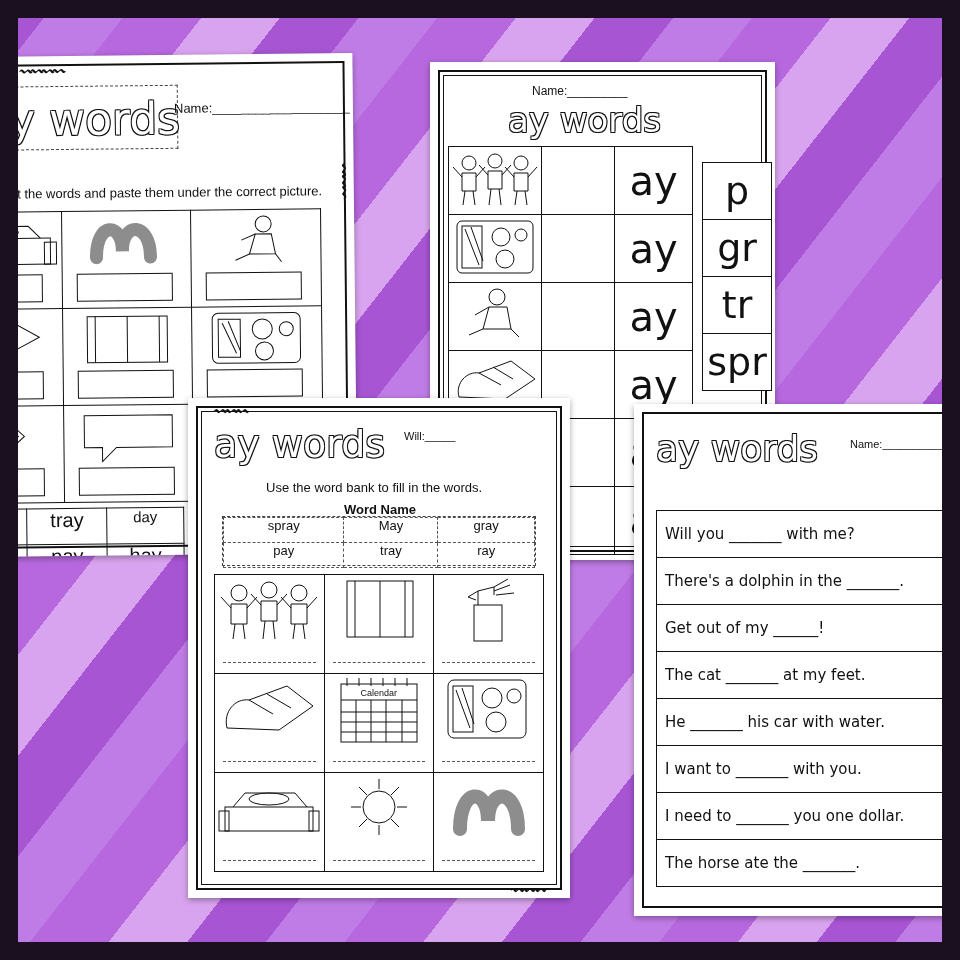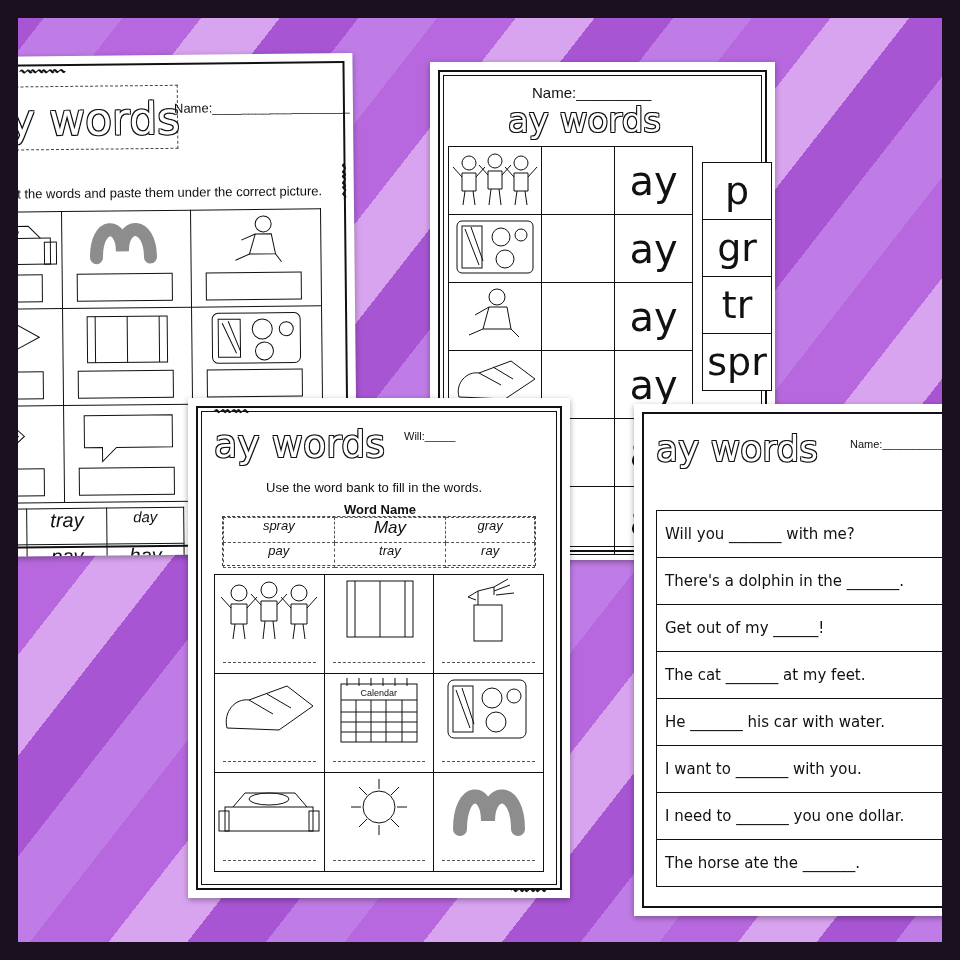--- a/index.html
+++ b/index.html
@@ -55,21 +55,21 @@
   }
   .instr{
     font-family:"Liberation Sans", sans-serif;
     color:#111;
   }
   .cellbox{border:1px solid #111;background:#fff;}
   .gridtable{border-collapse:collapse;width:100%;height:100%;}
   .gridtable td{border:1px solid #111;padding:0;vertical-align:top;}
   .wordcell{
     font-family:"Liberation Sans", sans-serif;
-    text-align:center;color:#111;font-style:italic;
+    text-align:center;color:#111;
   }
   .sentence{
     font-family:"DejaVu Sans", sans-serif;
     color:#111;border-bottom:1px solid #111;
     display:flex;align-items:center;padding-left:8px;
     box-sizing:border-box;
   }
   .ay-big{
     font-family:"DejaVu Sans", sans-serif;
     font-size:40px;color:#111;text-align:center;line-height:1;
@@ -233,21 +233,21 @@
         </table>
     </div>
 
     <div class="zig" style="position:absolute;right:1px;top:110px;writing-mode:vertical-rl;">〰〰〰</div>
   </div>
 
   <div class="sheet" style="left:430px; top:62px; width:345px; height:498px;">
     <div class="inner-border"></div>
     <div class="inner-border2"></div>
 
-    <div class="name-line" style="position:absolute;left:102px;top:22px;font-size:15px;">Name:_________</div>
+    <div class="name-line" style="position:absolute;left:102px;top:22px;font-size:12px;">Name:_________</div>
 
     <div class="title-outline" style="position:absolute;left:78px;top:38px;font-size:34px;">ay words</div>
 
     <div style="position:absolute;left:18px;top:84px;width:245px;height:400px;">
       <table class="gridtable">
         <tbody>
             <tr>
           <td style="width:38%;height:67px;">
             <svg width="92" height="64" viewBox="0 0 92 64">
               <g fill="none" stroke="#111">
@@ -372,21 +372,21 @@
 
     <div class="instr" style="position:absolute;left:78px;top:82px;font-size:13px;">Use the word bank to fill in the words.</div>
 
     <div style="position:absolute;left:156px;top:104px;font-size:13px;font-weight:bold;color:#111;">Word Name</div>
 
     <div class="dashedbox" style="position:absolute;left:34px;top:118px;width:312px;height:48px;">
       <table class="gridtable" style="border:none;">
         <tbody>
             <tr>
           <td class="wordcell" style="height:24px;font-size:13px;border:1px dashed #555;">spray</td>
-          <td class="wordcell" style="font-size:17px;border:1px dashed #555;">May</td>
+          <td class="wordcell" style="font-size:13px;border:1px dashed #555;">May</td>
           <td class="wordcell" style="font-size:13px;border:1px dashed #555;">gray</td>
         </tr>
         <tr>
           <td class="wordcell" style="height:24px;font-size:13px;border:1px dashed #555;">pay</td>
           <td class="wordcell" style="font-size:13px;border:1px dashed #555;">tray</td>
           <td class="wordcell" style="font-size:13px;border:1px dashed #555;">ray</td>
         </tr>
       </tbody>
         </table>
     </div>

